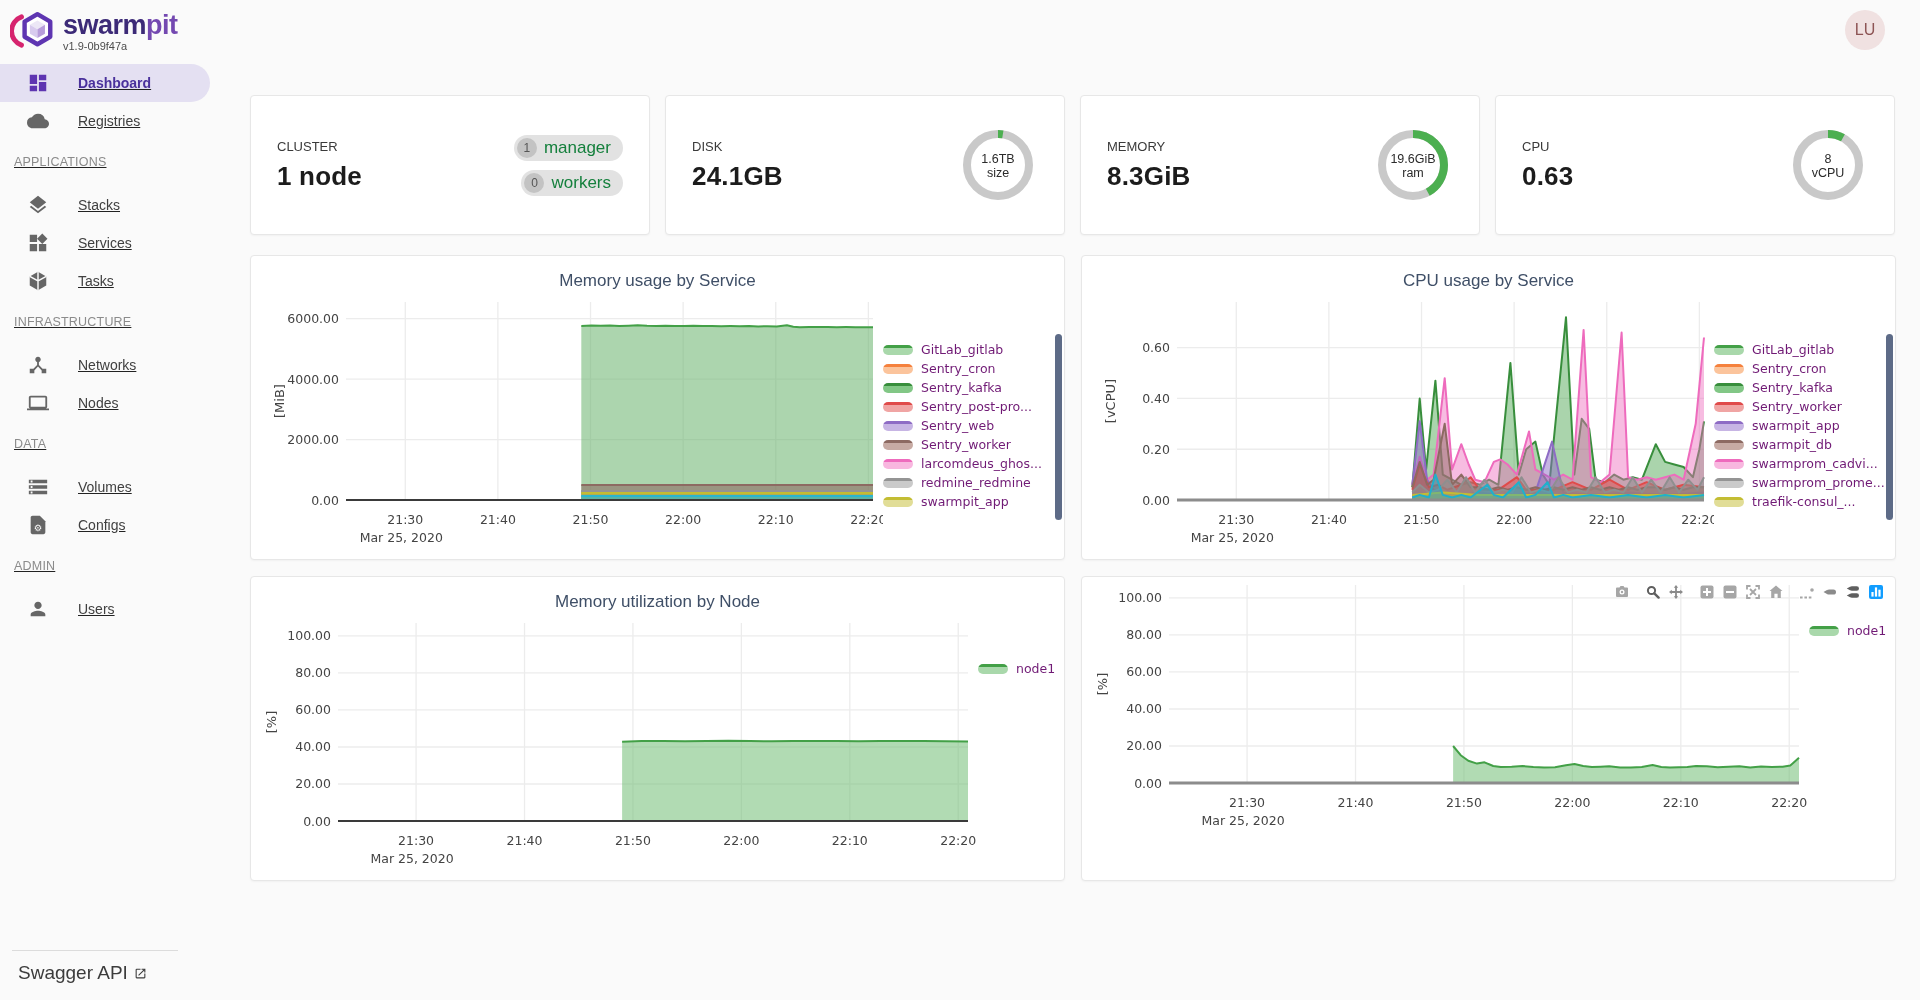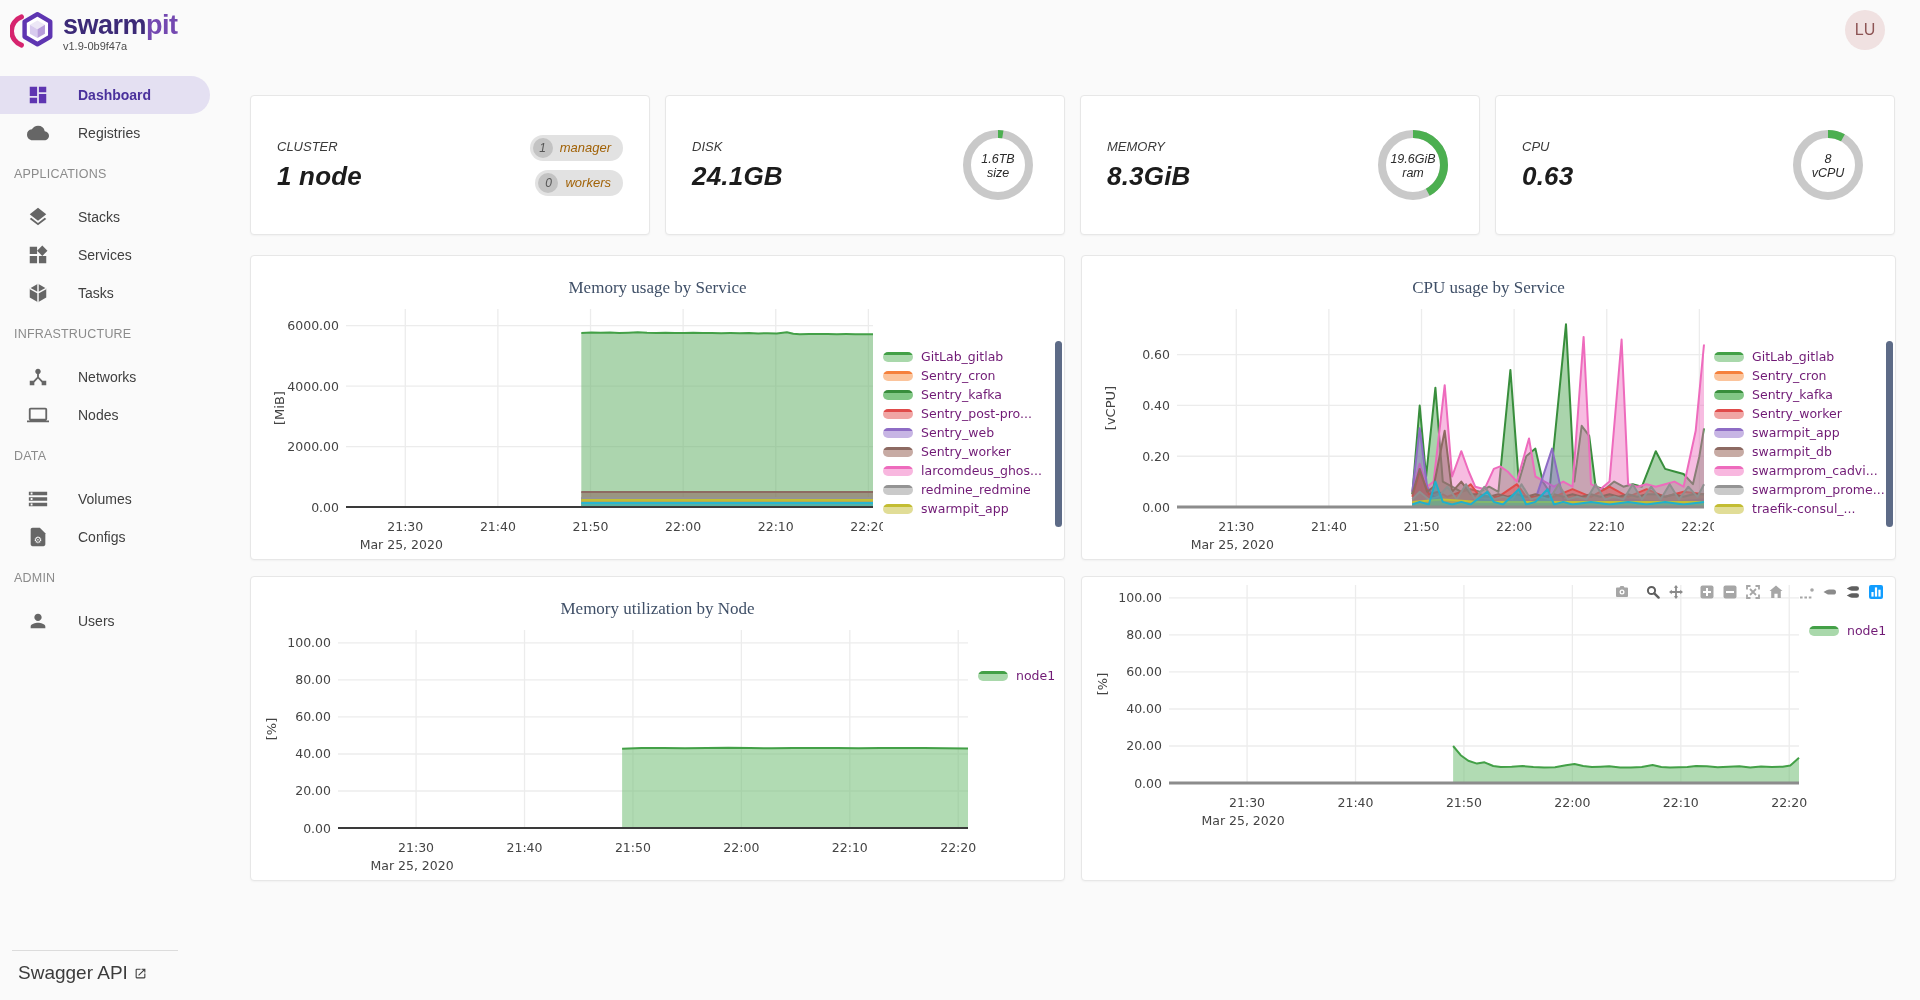--- a/index.html
+++ b/index.html
@@ -9,51 +9,51 @@
     background:#fafafa; font-family:"Liberation Sans", sans-serif; color:#222;
   }
   
   .sidebar { position:absolute; left:0; top:0; width:222px; height:100%; }
   .logo-row { display:flex; align-items:flex-start; padding:10px 0 0 10px; }
   .logo-text { margin-left:7px; }
   .logo-title { font-size:27px; line-height:30px; letter-spacing:-0.5px; }
   .logo-title .b { font-weight:800; color:#3c2a77; }
   .logo-title .l { font-weight:600; color:#7348b0; }
   .logo-version { font-size:11px; color:#4d4d4d; margin-top:0px; }
-  .nav { margin-top:24px; }
+  .nav { margin-top:12px;text-decoration:underline; }
   .nav-item { display:flex; align-items:center; height:38px; cursor:pointer; }
   .nav-item .nicon { width:22px; height:22px; margin-left:27px; margin-right:29px; flex:none; }
   .nav-item .nicon svg { width:22px; height:22px; fill:#666; }
   .nav-item .nlabel { font-size:14px; color:#404040; }
   .nav-item.selected { background:#e4e0f2; border-radius:0 22px 22px 0; width:210px; }
   .nav-item.selected .nlabel { color:#4a319c; font-weight:bold; }
   .nav-item.selected .nicon svg { fill:#5e35b1; }
   .nav-section { font-size:12.5px; color:#8b8b8b; margin:15px 0 15px 14px; height:16px; letter-spacing:0.2px; }
   .sidebar-footer { position:absolute; bottom:12px; left:12px; width:166px; border-top:1px solid #dcdcdc; padding:11px 0 4px 6px; }
   .swagger-link { display:inline-flex; align-items:center; gap:6px; font-size:19px; color:#3c3c3c; cursor:pointer; }
   .swagger-link svg { width:13px; height:13px; fill:#3c3c3c; }
   
   .avatar { position:absolute; top:10px; right:35px; width:40px; height:40px; border-radius:50%;
     background:#f0e1e1; color:#8d5454; font-size:16px; display:flex; align-items:center; justify-content:center; cursor:pointer; }
   
   .main { position:absolute; left:250px; top:95px; width:1646px; }
   .stat-row { display:flex; gap:15px; }
   .card { background:#fff; border:1px solid #e7e7e7; border-radius:4px; box-shadow:0 1px 2px rgba(0,0,0,0.04); }
-  .stat-card { width:400px; height:140px; display:flex; align-items:center; justify-content:space-between; padding:0 26px;font-style:italic; }
+  .stat-card { width:400px; height:140px; display:flex; align-items:center; justify-content:space-between; padding:0 26px; }
   .stat-label { font-size:13px; color:#3a3a3a; margin-bottom:7px; }
   .stat-value { font-size:26px; font-weight:bold; color:#1c1c1c; letter-spacing:0.2px; }
   .chips { display:flex; flex-direction:column; gap:9px; align-items:flex-end; }
   .chip { display:flex; align-items:center; height:26px; background:#e2e2e2; border-radius:13px; padding:0 12px 0 3px; }
   .chip-num { width:20px; height:20px; border-radius:50%; background:#c3c3c3; color:#555; font-size:12px;
     display:flex; align-items:center; justify-content:center; margin-right:7px; }
-  .chip-label { font-size:13px; color:#a16207; }
+  .chip-label { font-size:17px; color:#15803d; }
   
   .chart-grid { display:flex; flex-wrap:wrap; gap:16px 16px; margin-top:20px; }
   .chart-card { width:815px; height:305px; position:relative; }
-  .chart-title { text-align:center; margin-top:22px; font-size:17px; color:#3f4f67; font-family:Liberation Serif, serif; height:23px; }
+  .chart-title { text-align:center; margin-top:15px; font-size:17px; color:#3f4f67; font-family:Liberation Sans, sans-serif; height:23px; }
   .chart-body { display:flex; }
   svg.plot { display:block; flex:none; font-family:"DejaVu Sans",sans-serif; }
   .legend { position:relative; font-family:"DejaVu Sans",sans-serif; }
   .legend.svc { width:183px; padding-top:46px; }
   .legend.node { width:88px; padding-top:44px; }
   .legend-item { display:flex; align-items:center; height:19px; cursor:pointer; white-space:nowrap; }
   .legend-swatch { width:30px; height:10px; border-radius:5px; margin-right:8px; flex:none; }
   .legend-label { font-size:12.5px; color:#701a75; }
   .legend-scrollbar { position:absolute; right:2px; top:40px; width:7px; height:186px; background:#5d6b87; border-radius:4px; cursor:pointer; }
   

